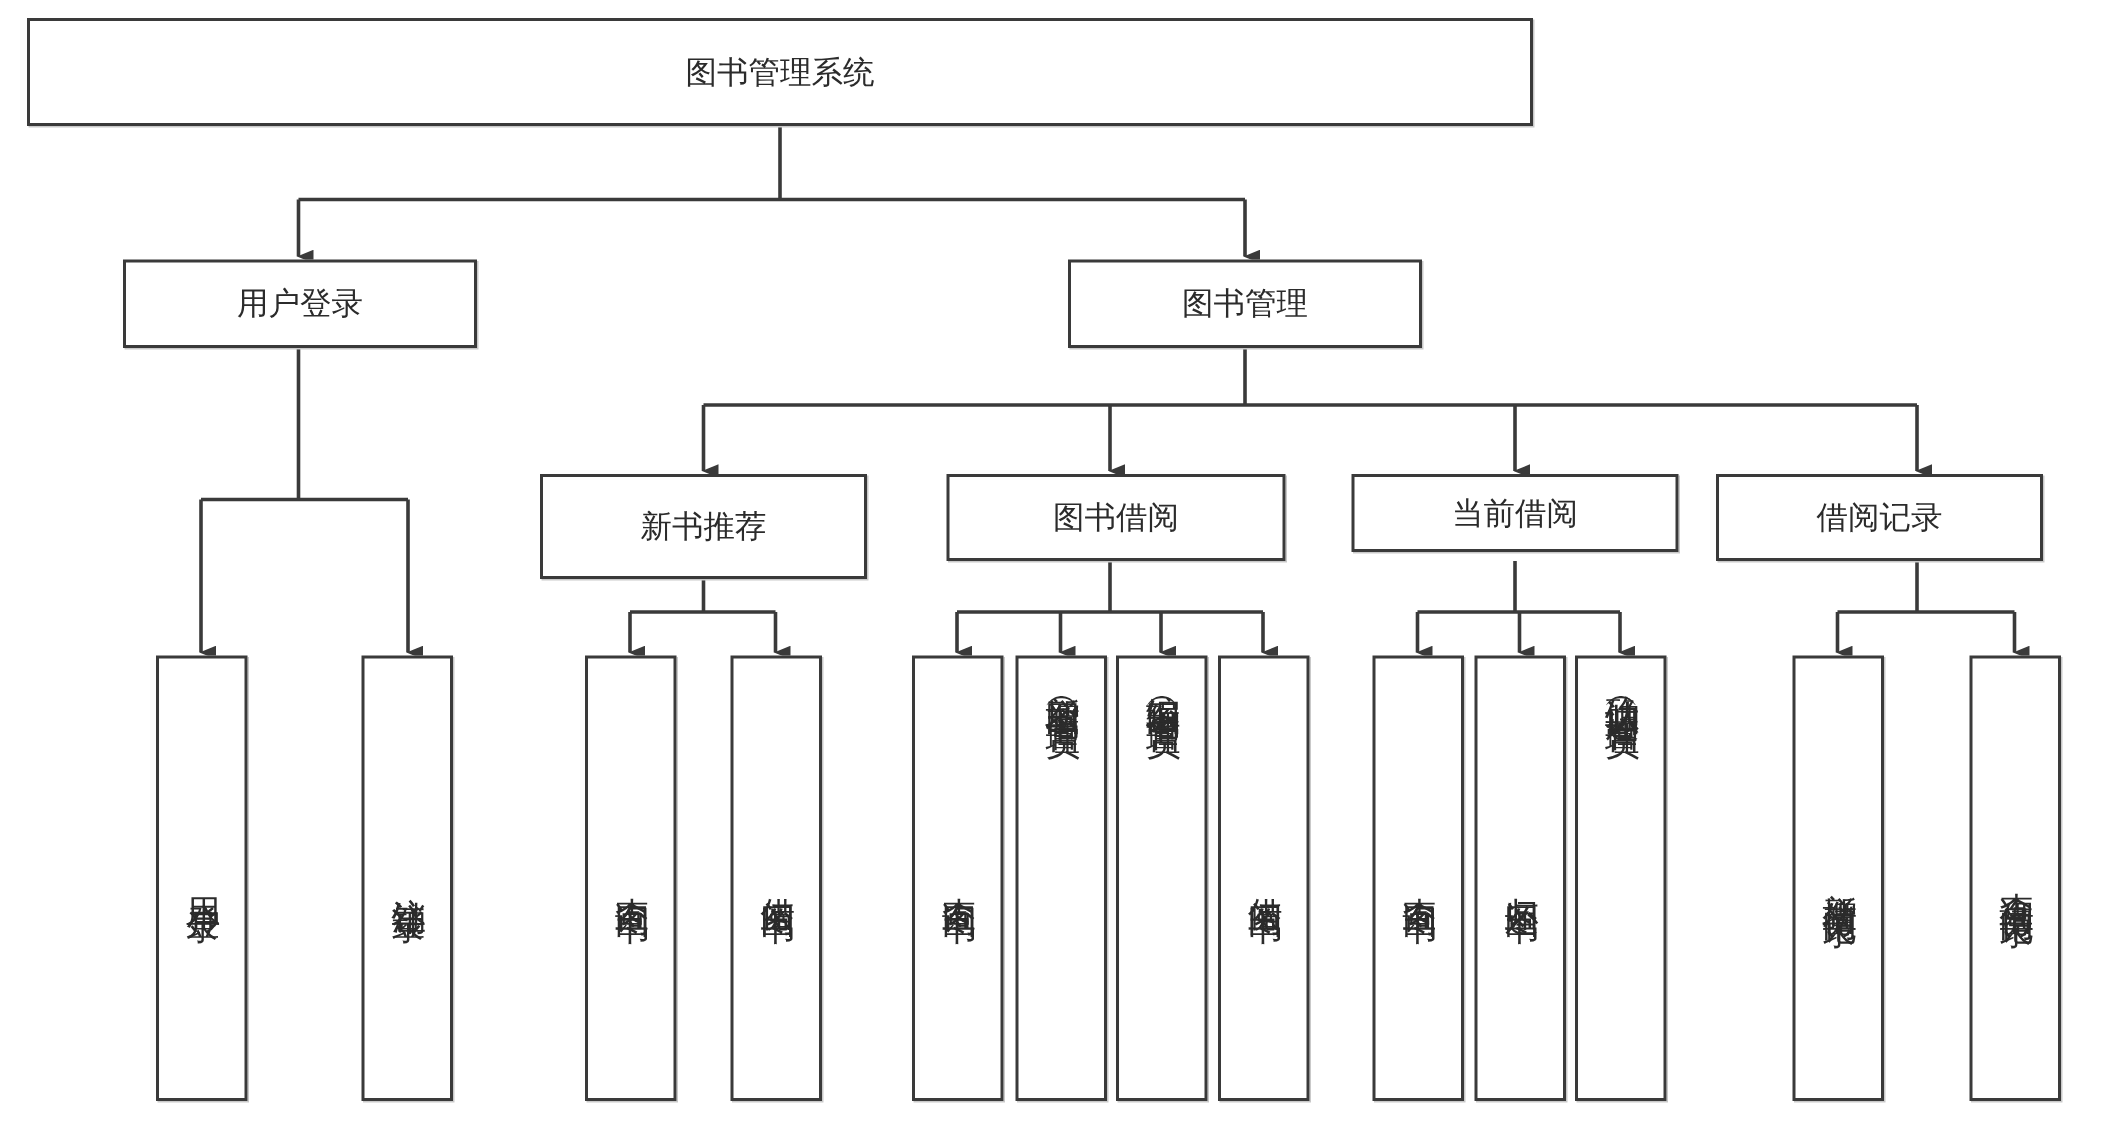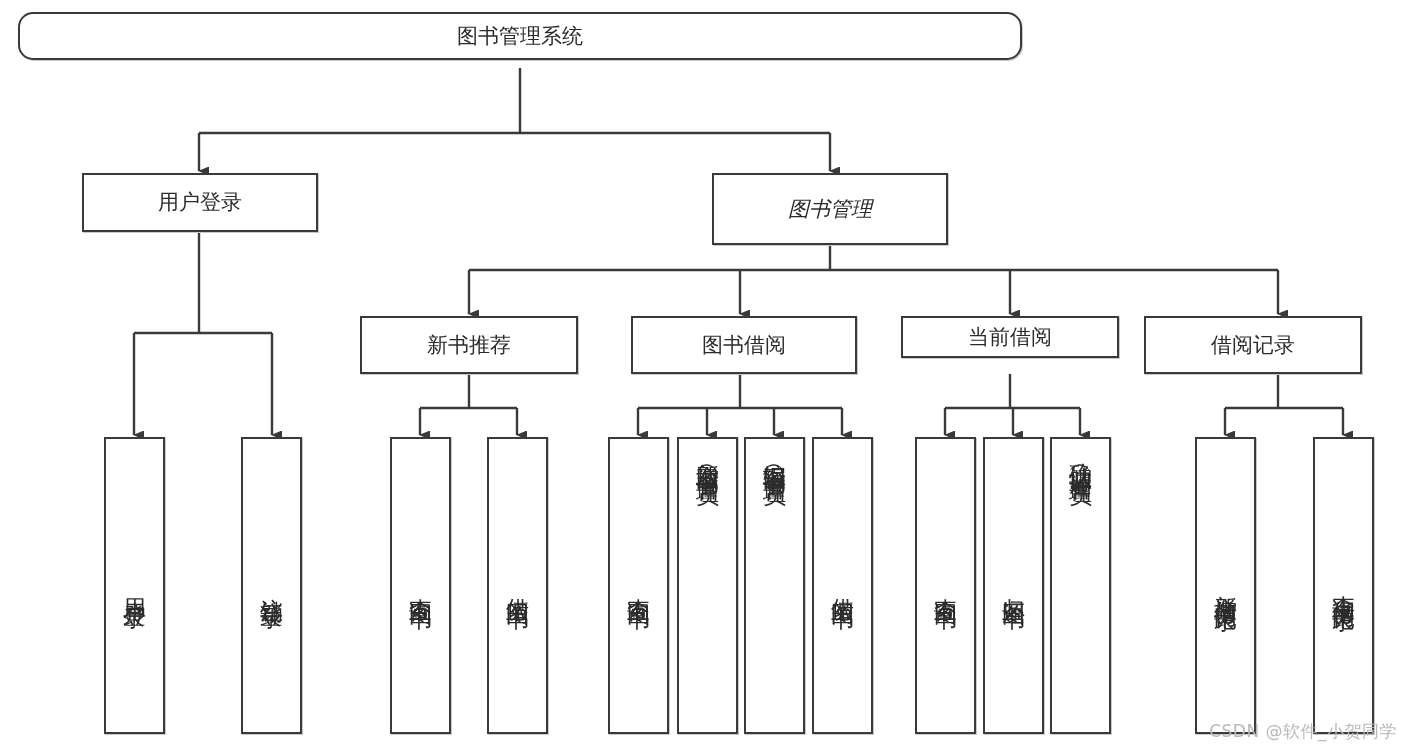--- a/index.html
+++ b/index.html
@@ -117,36 +117,36 @@
         <line x1="1013" y1="408" x2="1013" y2="435" marker-end="url(#arrowhead)"></line>
         <line x1="1080" y1="408" x2="1080" y2="435" marker-end="url(#arrowhead)"></line>
         <line x1="1278" y1="374" x2="1278" y2="408"></line>
         <line x1="1225" y1="408" x2="1343" y2="408"></line>
         <line x1="1225" y1="408" x2="1225" y2="435" marker-end="url(#arrowhead)"></line>
         <line x1="1343" y1="408" x2="1343" y2="435" marker-end="url(#arrowhead)"></line>
       </g>
   </svg>
 
   <div id="nodes">
-      <div class="node horiz" style="left: 18px; top: 12px; width: 1004px; height: 48px; border-radius: 15px;">
+      <div class="node horiz" style="left: 18px; top: 12px; width: 1004px; height: 72px;">
         <span class="label">图书管理系统</span>
       </div>
       <div class="node horiz" style="left: 82px; top: 173px; width: 236px; height: 59px;">
         <span class="label">用户登录</span>
       </div>
-      <div class="node horiz" style="left: 712px; top: 173px; width: 236px; height: 72px; font-style: italic;">
+      <div class="node horiz" style="left: 712px; top: 173px; width: 236px; height: 59px;">
         <span class="label">图书管理</span>
       </div>
-      <div class="node horiz" style="left: 360px; top: 316px; width: 218px; height: 58px;">
+      <div class="node horiz" style="left: 360px; top: 316px; width: 218px; height: 70px;">
         <span class="label">新书推荐</span>
       </div>
       <div class="node horiz" style="left: 631px; top: 316px; width: 226px; height: 58px;">
         <span class="label">图书借阅</span>
       </div>
-      <div class="node horiz" style="left: 901px; top: 316px; width: 218px; height: 42px;">
+      <div class="node horiz" style="left: 901px; top: 316px; width: 218px; height: 52px;">
         <span class="label">当前借阅</span>
       </div>
       <div class="node horiz" style="left: 1144px; top: 316px; width: 218px; height: 58px;">
         <span class="label">借阅记录</span>
       </div>
       <div class="node vert centered" style="left: 104px; top: 437px; width: 61px; height: 297px;">
         <span class="label">用户登录</span>
       </div>
       <div class="node vert centered" style="left: 241px; top: 437px; width: 61px; height: 297px;">
         <span class="label">注销登录</span>
@@ -179,14 +179,13 @@
         <span class="label">确认归还（管理员）</span>
       </div>
       <div class="node vert centered" style="left: 1195px; top: 437px; width: 61px; height: 297px;">
         <span class="label">新增借阅记录</span>
       </div>
       <div class="node vert centered" style="left: 1313px; top: 437px; width: 61px; height: 297px;">
         <span class="label">查询借阅记录</span>
       </div>
     </div>
 
-  <div id="watermark">CSDN @软件_小贺同学</div>
 </div>
 
 </body></html>

